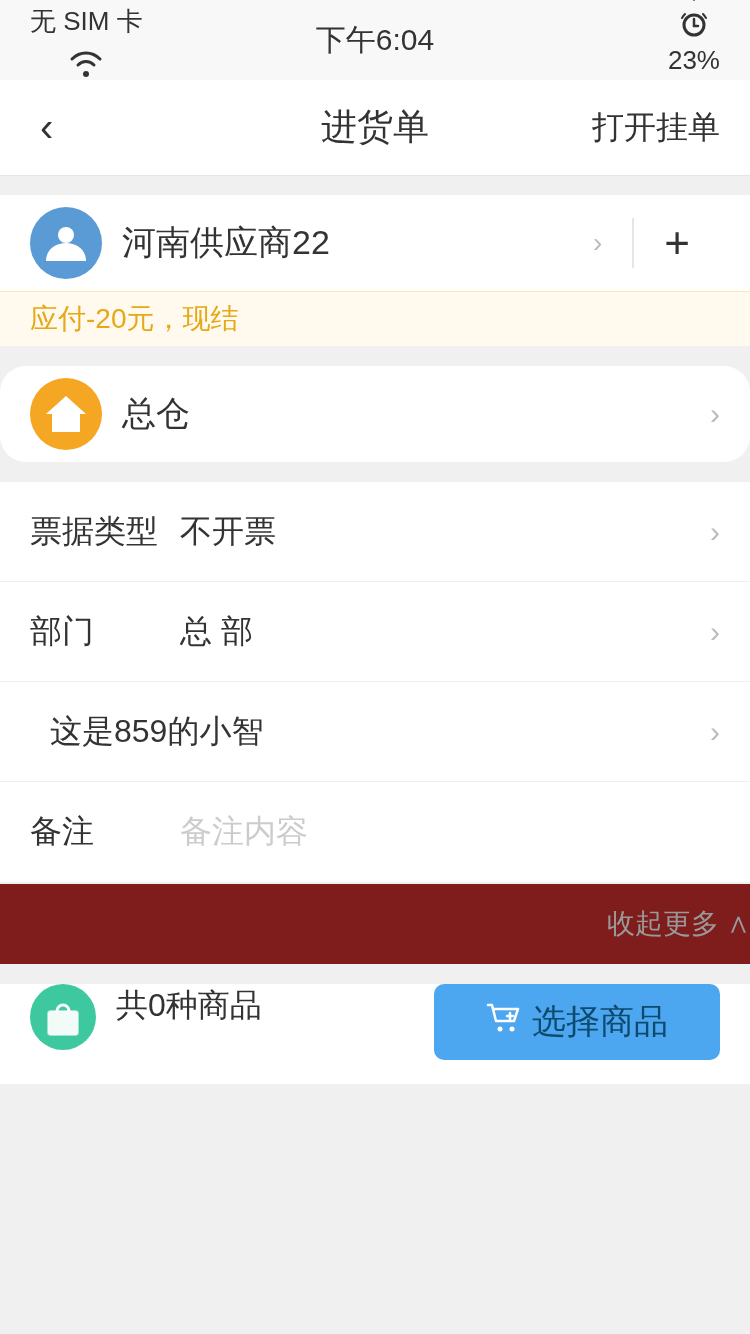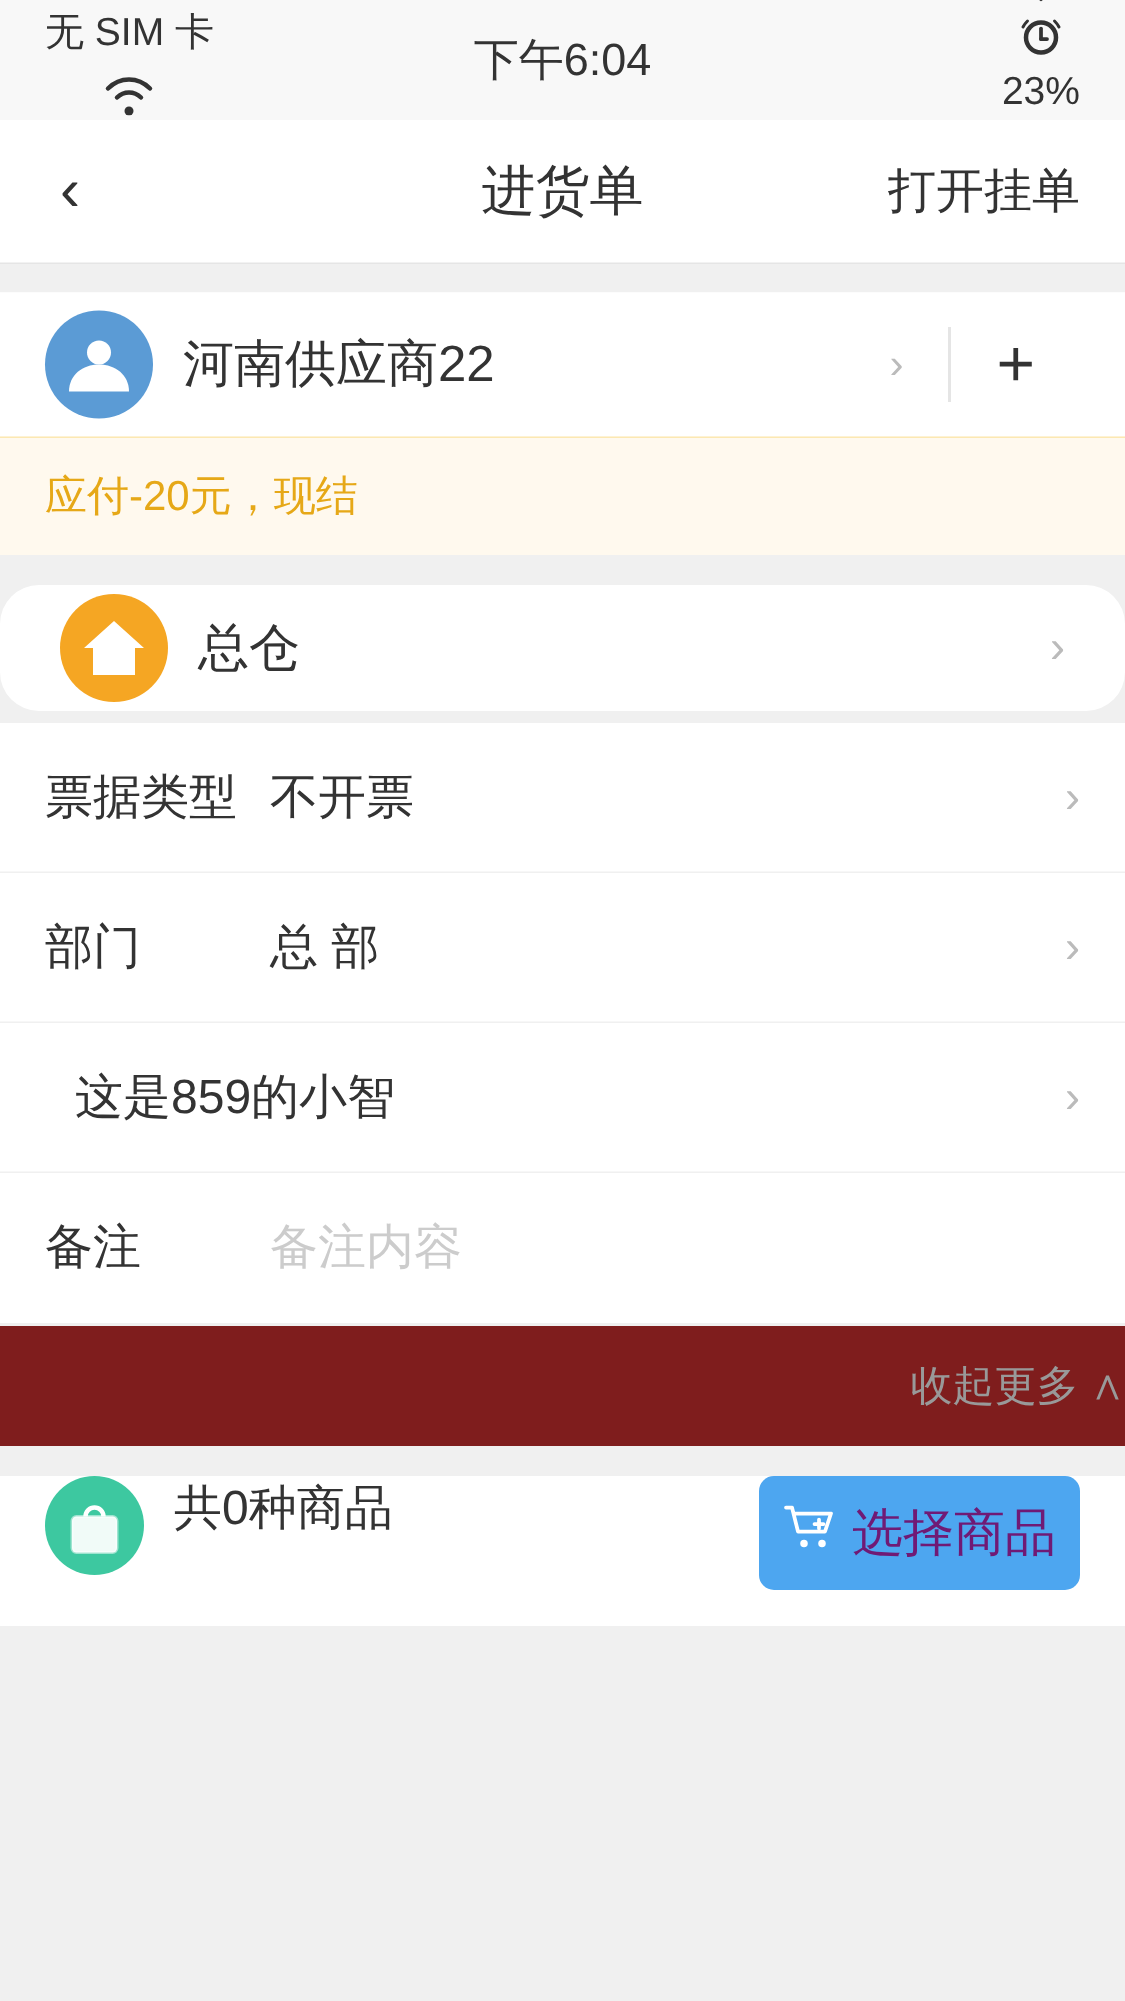--- a/index.html
+++ b/index.html
@@ -125,32 +125,32 @@
     .supplier-add {
       font-size: 44px;
       color: #333;
       padding: 0 30px;
       cursor: pointer;
     }
 
     
     .notice-bar {
       background: #fff9ee;
-      padding: 20px 30px;
+      padding: 8px 30px;
       font-size: 28px;
       color: #e6a817;
       border-top: 1px solid #fce8b2;
     }
 
     
     .warehouse-row {
       display: flex;
       align-items: center;
-      padding: 0 40px;
-      height: 84px;
+      padding: 0 30px;
+      height: 96px;
       background: #fff;
       margin-top: 20px;
       border-radius: 26px;
     }
     .warehouse-icon-wrap {
       width: 72px;
       height: 72px;
       border-radius: 50%;
       background: #f5a623;
       display: flex;
@@ -165,21 +165,21 @@
       color: #333;
     }
     .chevron-right {
       color: #bbb;
       font-size: 30px;
     }
 
     
     .form-section {
       background: #fff;
-      margin-top: 8px;
+      margin-top: 20px;
     }
     .form-row {
       display: flex;
       align-items: center;
       padding: 0 30px;
       height: 100px;
       border-bottom: 1px solid #f0f0f0;
       cursor: pointer;
     }
     .form-row:last-child {
@@ -238,24 +238,24 @@
       margin-right: 20px;
       flex-shrink: 0;
     }
     .product-count {
       flex: 1;
       font-size: 32px;
       color: #333;
     }
     .select-btn {
       background: #4da6f0;
-      color: #701a75;
+      color: #0c4a6e;
       border: none;
       border-radius: 10px;
-      padding: 0 16px;
+      padding: 0 52px;
       height: 76px;
       font-size: 34px;
       display: flex;
       align-items: center;
       gap: 10px;
       cursor: pointer;
     }
     .select-btn-icon {
       font-size: 32px;
     }

